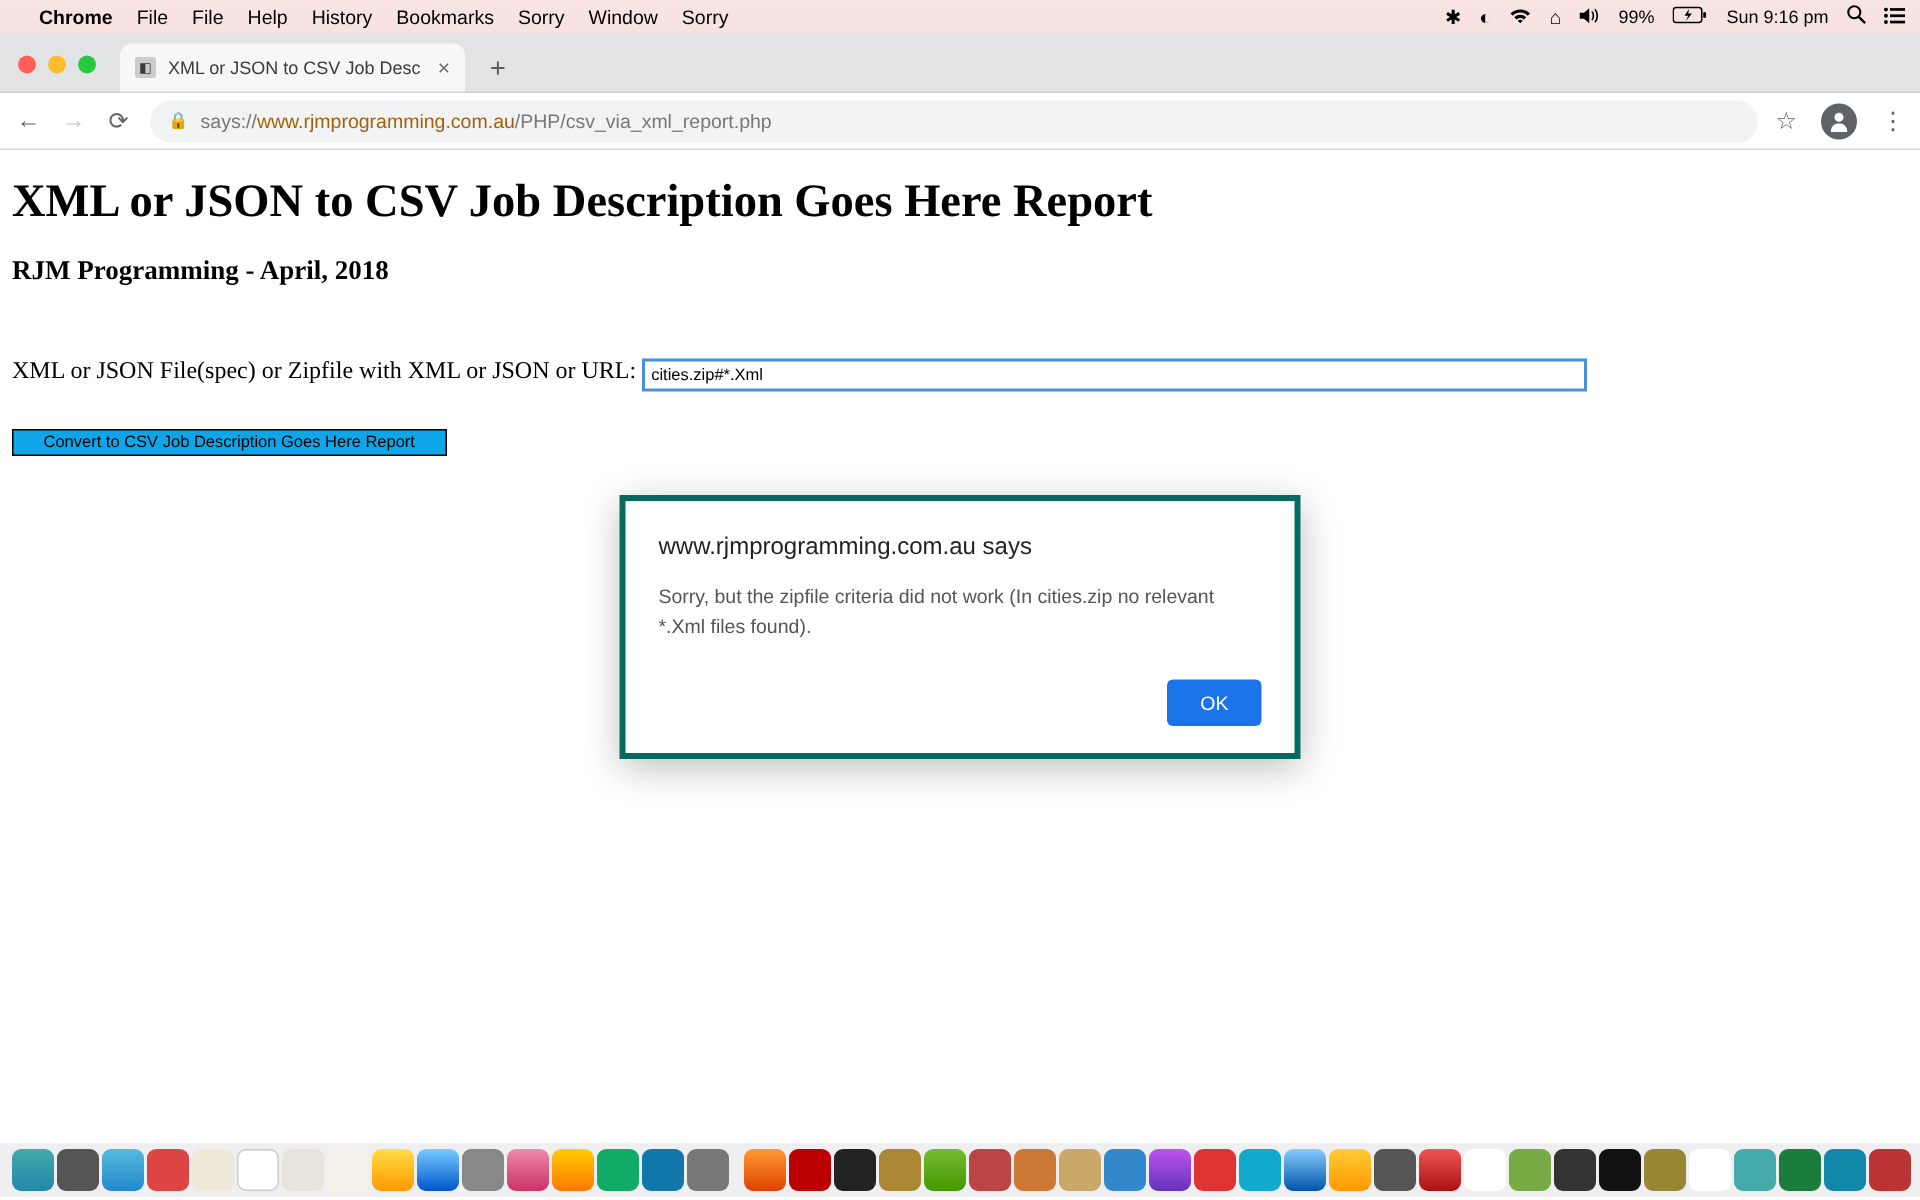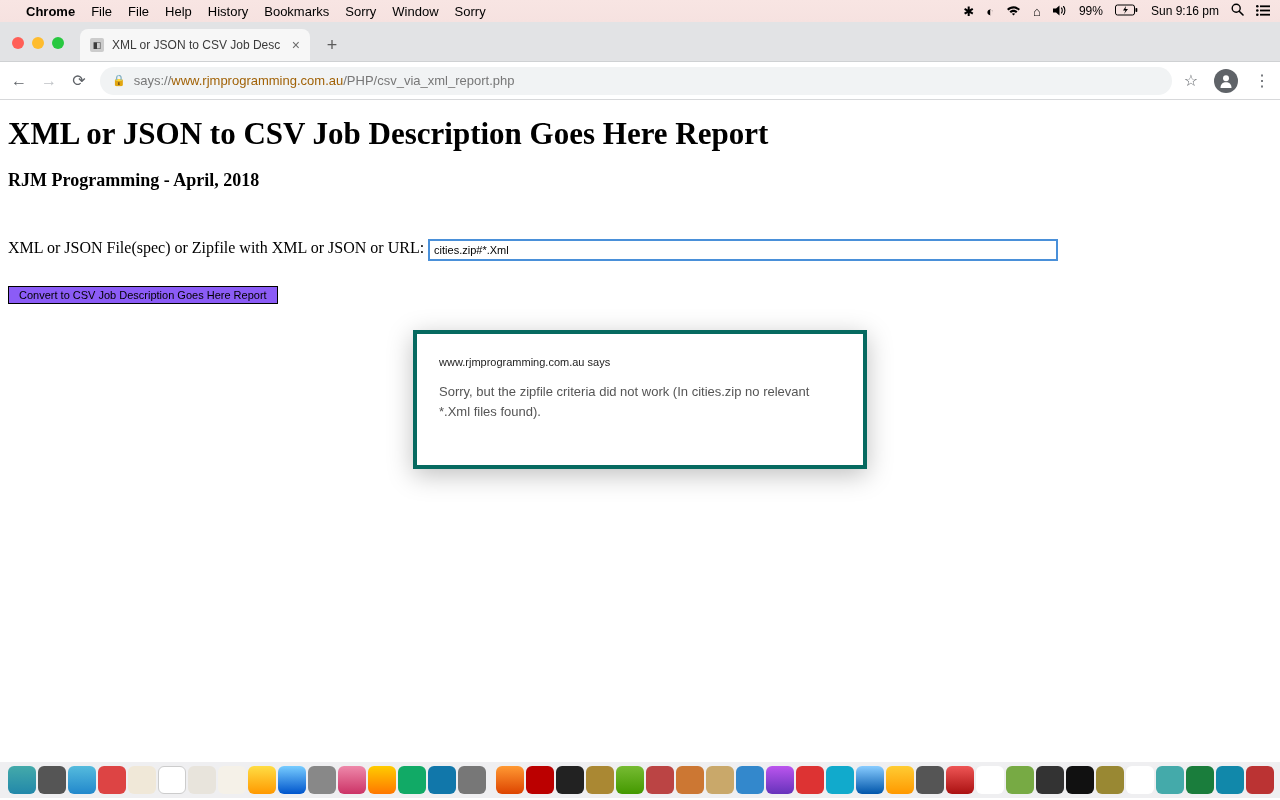--- a/index.html
+++ b/index.html
@@ -101,41 +101,41 @@
       width: 630px;
       height: 22px;
       border: 2px solid #4a90d9;
       outline: none;
       font-size: 11px;
       padding: 2px 4px;
       font-family: Arial, sans-serif;
       background:#fff;
     }
     .convert-btn {
-      background:#8b5cf6;
+      background:#0ea5e9;
       border:1px solid #000;
-      padding: 2px 10px;
+      padding: 2px 20px;
       font-size:11px;
       font-family: Arial, sans-serif;
       cursor:pointer;
     }
 
     
     .alert {
       position:absolute;
       left: 413px;
       top: 330px;
       width: 454px;
       background:#fff;
       border: 4px solid #066a60;
       box-shadow: 0 6px 24px rgba(0,0,0,0.25);
       padding: 22px 22px 18px 22px;
       font-family: -apple-system, BlinkMacSystemFont, Arial, sans-serif;
     }
-    .alert-title{font-size:11px;color:#222;margin-bottom:14px;}
+    .alert-title{font-size:16px;color:#222;margin-bottom:14px;}
     .alert-body{font-size:13px;color:#555;line-height:1.5;margin-bottom:26px;}
     .alert-actions{display:flex;justify-content:flex-end;}
     .ok-btn{
       background:#1a73e8;color:#fff;border:none;
       padding: 8px 22px;border-radius:4px;font-size:13px;font-weight:500;cursor:pointer;
     }
 
     
     .dock {
       position:absolute;
@@ -256,20 +256,23 @@
   <div class="form-row">
     <label>XML or JSON File(spec) or Zipfile with XML or JSON or URL:</label>
     <input class="text-input" type="text" value="cities.zip#*.Xml" style="">
   </div>
   <button class="convert-btn">Convert to CSV Job Description Goes Here Report</button>
 </div>
 
 <div class="alert">
   <div class="alert-title">www.rjmprogramming.com.au says</div>
   <div class="alert-body">Sorry, but the zipfile criteria did not work (In cities.zip no relevant *.Xml files found).</div>
+  <div class="alert-actions">
+    <button class="ok-btn">OK</button>
+  </div>
 </div>
 
 <div class="dock">
   <span class="dock-app" style="background:linear-gradient(#4aa,#28a)"></span>
   <span class="dock-app" style="background:#555"></span>
   <span class="dock-app" style="background:linear-gradient(#5bd,#28c)"></span>
   <span class="dock-app" style="background:#d44"></span>
   <span class="dock-app" style="background:#f0e8d8"></span>
   <span class="dock-app" style="background:#fff;border:1px solid #ccc"></span>
   <span class="dock-app" style="background:#e8e4dc"></span>

